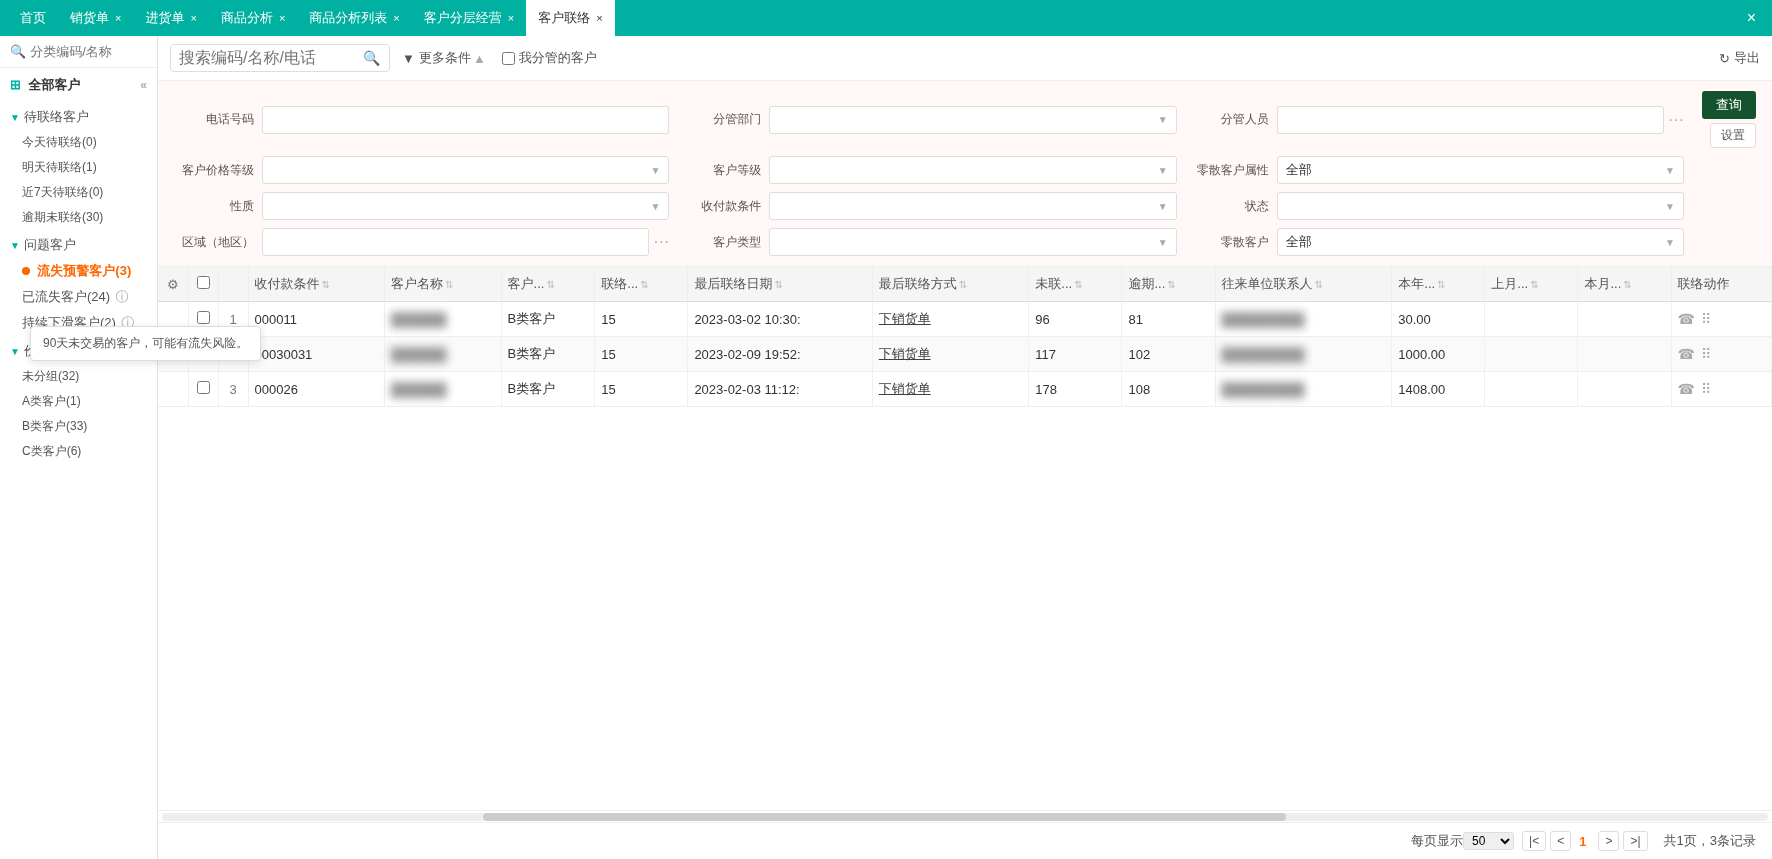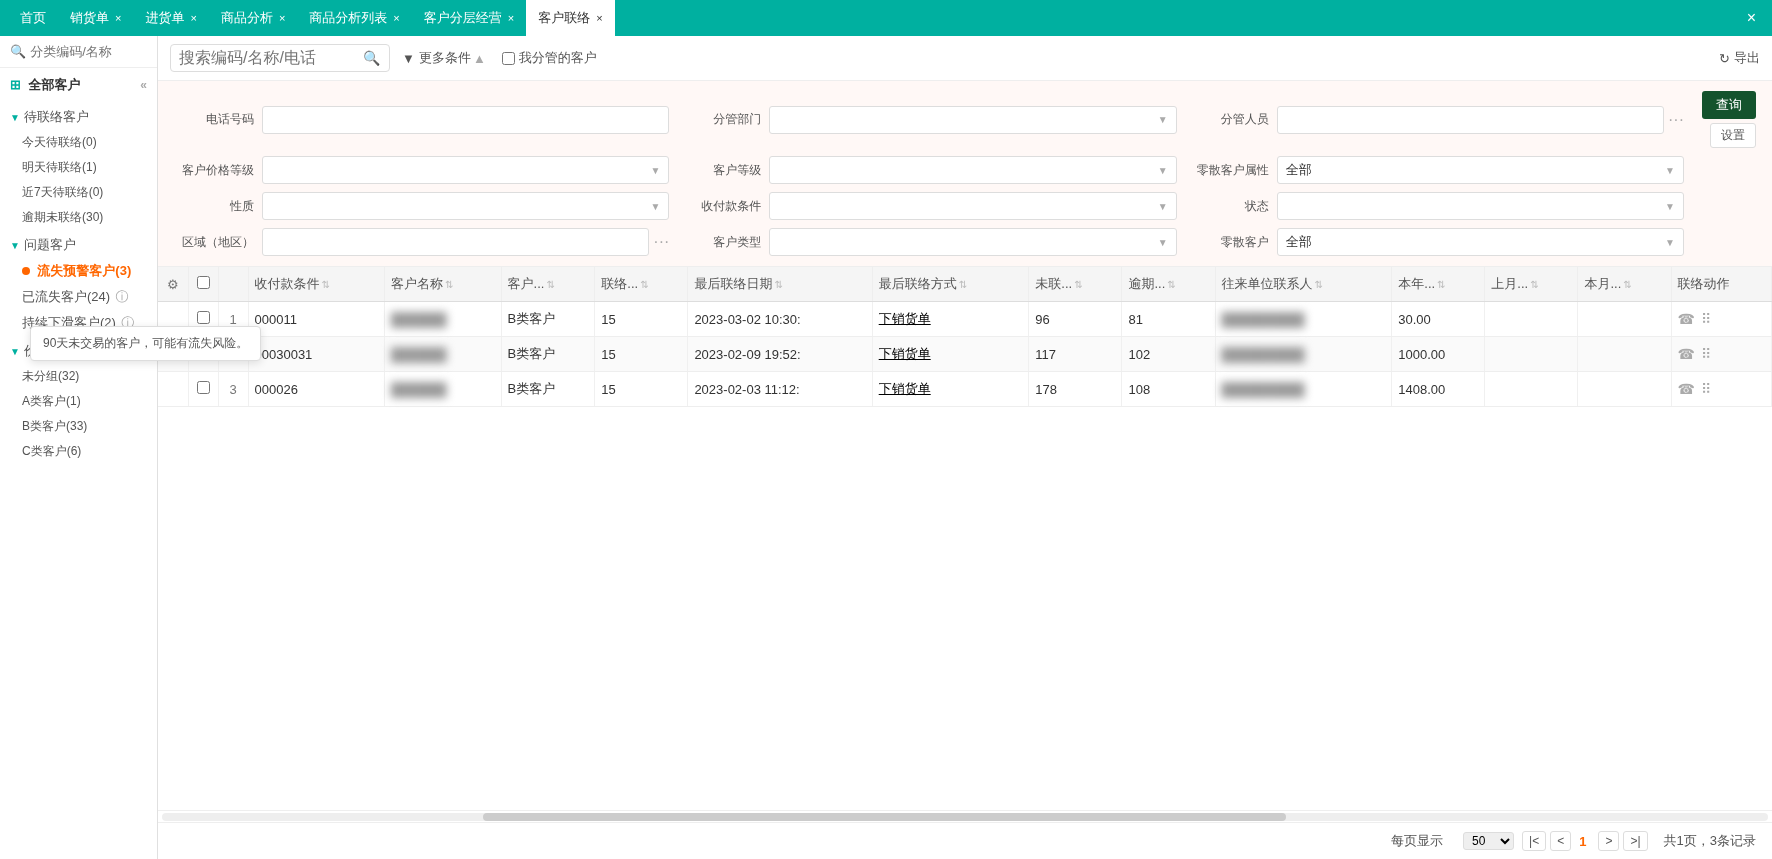--- a/index.html
+++ b/index.html
@@ -181,21 +181,21 @@
     }
     thead th .sort-icon { color: #bbb; margin-left: 2px; font-size: 10px; }
     tbody tr { background: #fff; }
     tbody tr:nth-child(even) { background: #fafafa; }
     tbody td {
       padding: 8px 6px;
       border-bottom: 1px solid #eee;
       border-right: 1px solid #f0f0f0;
       color: #333; white-space: nowrap;
     }
-    .col-link { color: #000000; text-decoration: underline; cursor: pointer; }
+    .col-link { color: #404040; text-decoration: underline; cursor: pointer; }
     .col-check { width: 30px; text-align: center; }
     .col-num { width: 30px; text-align: center; color: #777; }
     .col-settings-icon { width: 30px; text-align: center; color: #777; cursor: pointer; }
 
     
     .blurred {
       filter: blur(4px); color: #999; user-select: none;
       background: #eee; border-radius: 2px;
     }
 
@@ -220,21 +220,21 @@
     
     .pagination-bar {
       display: flex; align-items: center; justify-content: flex-end;
       padding: 8px 16px;
       border-top: 1px solid #eee;
       background: #fff;
       font-size: 12px; color: #555;
       gap: 8px;
     }
     .pagination-bar .per-page {
-      display: flex; align-items: center; gap: 20px;
+      display: flex; align-items: center; gap: 0;
     }
     .pagination-bar .per-page select {
       border: 1px solid #ddd; border-radius: 3px;
       padding: 0 4px; font-size: 12px;
     }
     .pagination-bar .pager {
       display: flex; align-items: center; gap: 4px;
     }
     .pagination-bar .pager .page-btn {
       border: 1px solid #ddd; background: #fff;

